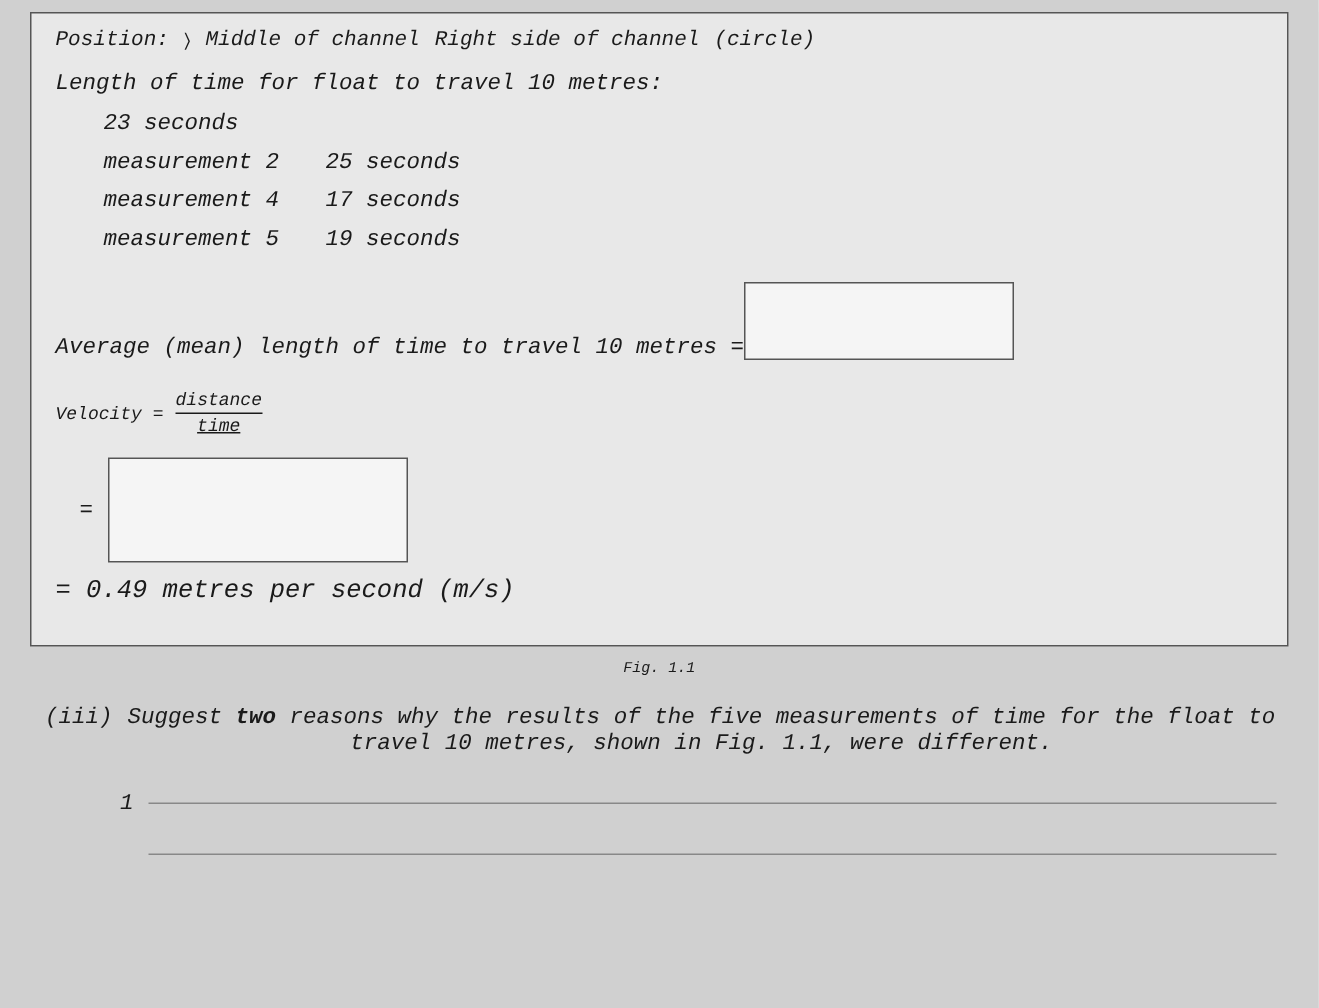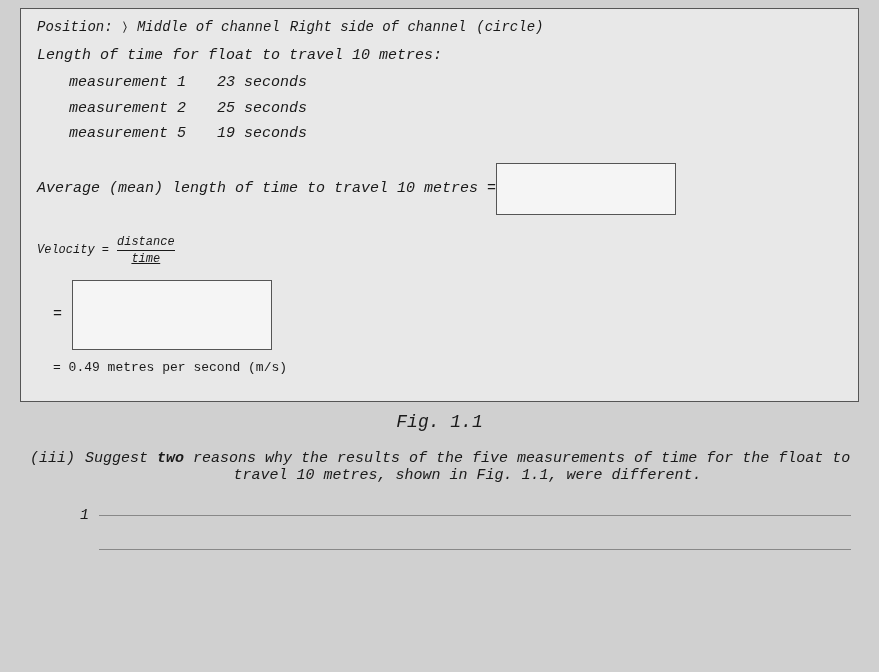--- a/index.html
+++ b/index.html
@@ -80,21 +80,21 @@
     .meas-label {
       min-width: 140px;
     }
 
     .meas-value {
       font-style: italic;
     }
 
     .average-row {
       display: flex;
-      align-items: center;
+      align-items: flex-end;
       margin-bottom: 20px;
       font-style: italic;
       font-size: 15px;
     }
 
     .answer-box {
       width: 180px;
       height: 52px;
       border: 1.5px solid #555;
       background-color: #f5f5f5;
@@ -144,28 +144,28 @@
 
     .calc-box {
       width: 200px;
       height: 70px;
       border: 1.5px solid #555;
       background-color: #f5f5f5;
       display: inline-block;
     }
 
     .velocity-result {
-      font-size: 13px;
-      margin-left: 16px;
+      font-style: italic;
+      font-size: 17px;
     }
 
     .fig-caption {
       text-align: center;
       font-style: italic;
-      font-size: 18px;
+      font-size: 10px;
       margin: 10px 0 10px 0;
     }
 
     .question-section {
       padding: 8px 28px 10px 30px;
     }
 
     .question-row {
       display: flex;
       align-items: flex-start;
@@ -226,26 +226,29 @@
       <span class="arrow-indicator">〉</span>
       <span class="position-option">Middle of channel</span>
       <span class="position-option">Right side of channel</span>
       <span class="position-option">(circle)</span>
     </div>
 
     <div class="section-title">Length of time for float to travel 10 metres:</div>
 
     <div class="measurements-block">
       <div class="measurement-row">
-        <span class="meas-label">measurement 1</span>
         <span class="meas-value">23 seconds</span>
       </div>
       <div class="measurement-row">
         <span class="meas-label">measurement 2</span>
         <span class="meas-value">25 seconds</span>
+      </div>
+      <div class="measurement-row">
+        <span class="meas-label">measurement 4</span>
+        <span class="meas-value">17 seconds</span>
       </div>
       <div class="measurement-row">
         <span class="meas-label">measurement 5</span>
         <span class="meas-value">19 seconds</span>
       </div>
     </div>
 
     <div class="average-row">
       <span>Average (mean) length of time to travel 10 metres =</span>
       <div class="answer-box"></div>

